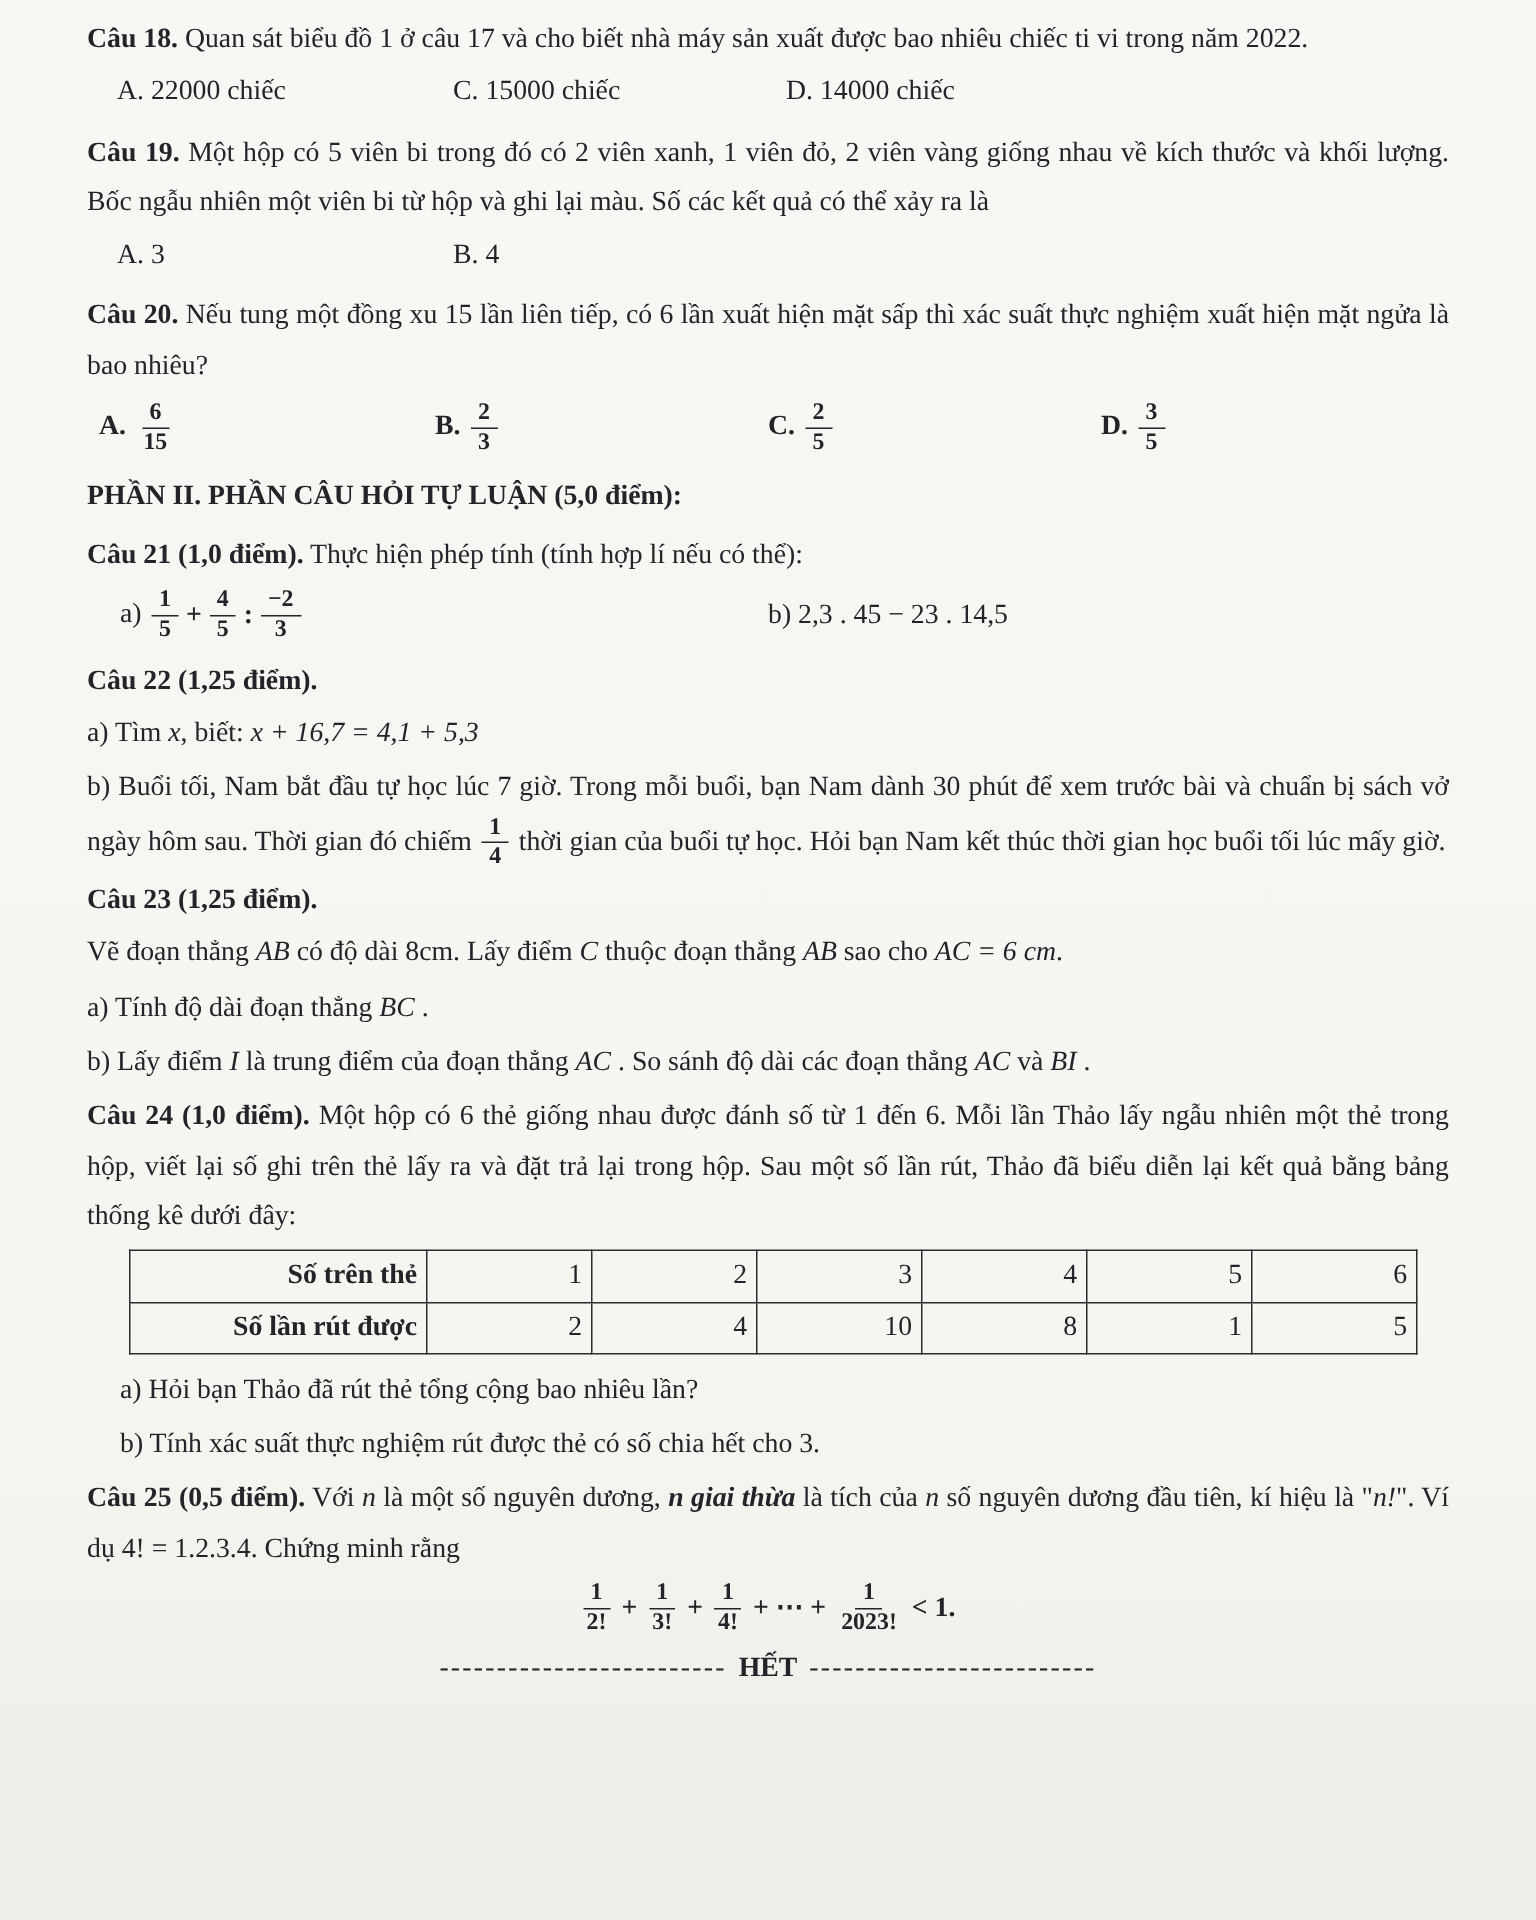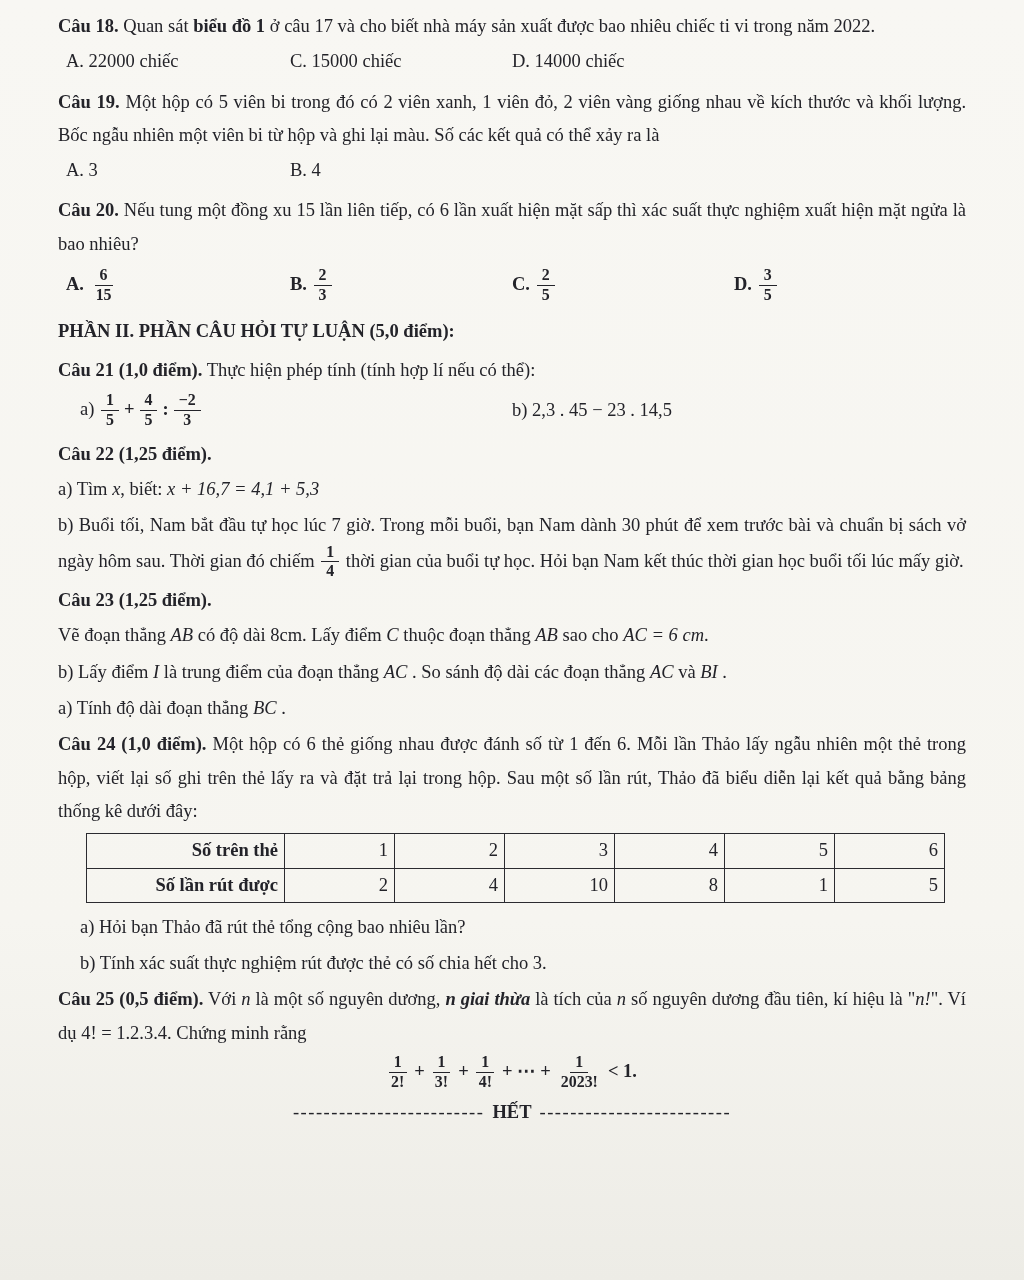--- a/index.html
+++ b/index.html
@@ -6,27 +6,27 @@
   html, body { margin: 0; padding: 0; }
   body {
     width: 1024px; height: 1280px; overflow: hidden;
     background: linear-gradient(180deg, #f8f7f3 0%, #f6f5f0 72%, #edece6 100%);
     font-family: "Liberation Serif", "DejaVu Serif", serif;
     color: #232329;
   }
   .page { padding: 10px 58px 0; font-size: 18.5px; line-height: 1.8; }
   .para { margin: 0 0 2px; text-align: justify; }
   .qlabel { font-weight: bold; }
-  .bseg { font-weight: bold; }
+  .bseg { font-weight: normal; }
   .bi { font-weight: bold; font-style: italic; }
   i { font-style: italic; }
 
   .options {
     display: grid; grid-template-columns: 224px 222px 222px 1fr;
-    padding-left: 8px; margin: 0 0 7px; align-items: center;
+    padding-left: 8px; margin: 0 12px 7px; align-items: center;
   }
   .options .opt { white-space: nowrap; }
   .options.frac-opts { margin: 5px 0 10px; font-weight: bold; }
 
   .frac {
     display: inline-flex; flex-direction: column; align-items: center;
     vertical-align: middle; line-height: 1.18; font-size: 0.86em; margin: 0 2px;
   }
   .frac .num { padding: 0 5px; border-bottom: 1.4px solid currentColor; }
   .frac .den { padding: 0 5px; }
@@ -115,22 +115,22 @@
 
   <p class="para"><b class="qlabel">Câu 22 (1,25 điểm).</b></p>
   <p class="sub"><span>a) Tìm </span><i>x</i><span>, biết: </span><i>x + 16,7 = 4,1 + 5,3</i></p>
   <p class="sub"><span>b) Buổi tối, Nam bắt đầu tự học lúc 7 giờ. Trong mỗi buổi, bạn Nam dành 30 phút để xem trước bài và chuẩn bị sách vở ngày hôm sau. Thời gian đó chiếm </span><b><span class="frac">
           <span class="num">1</span>
           <span class="den">4</span>
         </span></b><span> thời gian của buổi tự học. Hỏi bạn Nam kết thúc thời gian học buổi tối lúc mấy giờ.</span></p>
 
   <p class="para"><b class="qlabel">Câu 23 (1,25 điểm).</b></p>
   <p class="sub"><span>Vẽ đoạn thẳng </span><i>AB</i><span> có độ dài 8cm. Lấy điểm </span><i>C</i><span> thuộc đoạn thẳng </span><i>AB</i><span> sao cho </span><i>AC = 6 cm</i><span>.</span></p>
+  <p class="sub"><span>a) Tính độ dài đoạn thẳng </span><i>BC</i><span> .</span></p>
   <p class="sub"><span>b) Lấy điểm </span><i>I</i><span> là trung điểm của đoạn thẳng </span><i>AC</i><span> . So sánh độ dài các đoạn thẳng </span><i>AC</i><span> và </span><i>BI</i><span> .</span></p>
-  <p class="sub"><span>a) Tính độ dài đoạn thẳng </span><i>BC</i><span> .</span></p>
 
   <p class="para"><b class="qlabel">Câu 24 (1,0 điểm).</b><span> Một hộp có 6 thẻ giống nhau được đánh số từ 1 đến 6. Mỗi lần Thảo lấy ngẫu nhiên một thẻ trong hộp, viết lại số ghi trên thẻ lấy ra và đặt trả lại trong hộp. Sau một số lần rút, Thảo đã biểu diễn lại kết quả bằng bảng thống kê dưới đây:</span></p>
   <table class="stat-table">
     <tbody>
       <tr>
         <td class="rowhead">Số trên thẻ</td>
         <td class="val">1</td>
         <td class="val">2</td>
         <td class="val">3</td>
         <td class="val">4</td>

